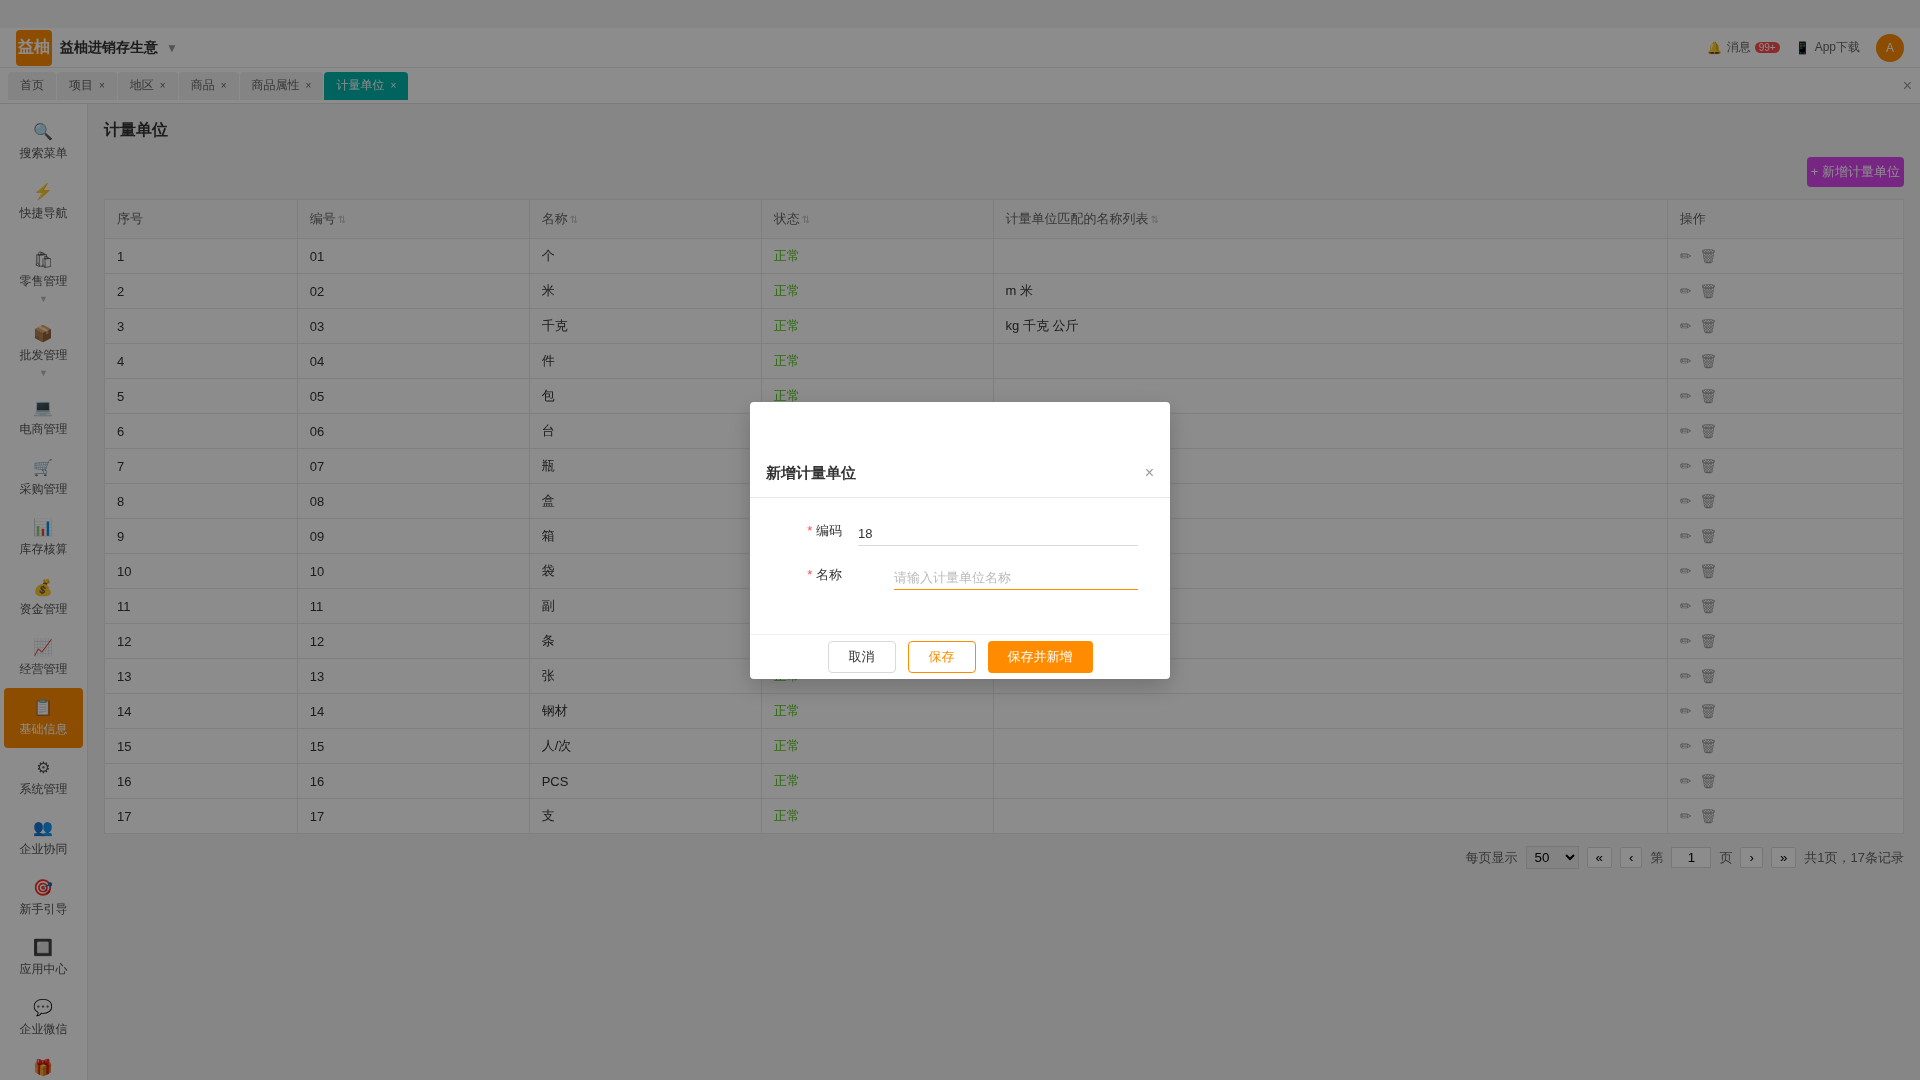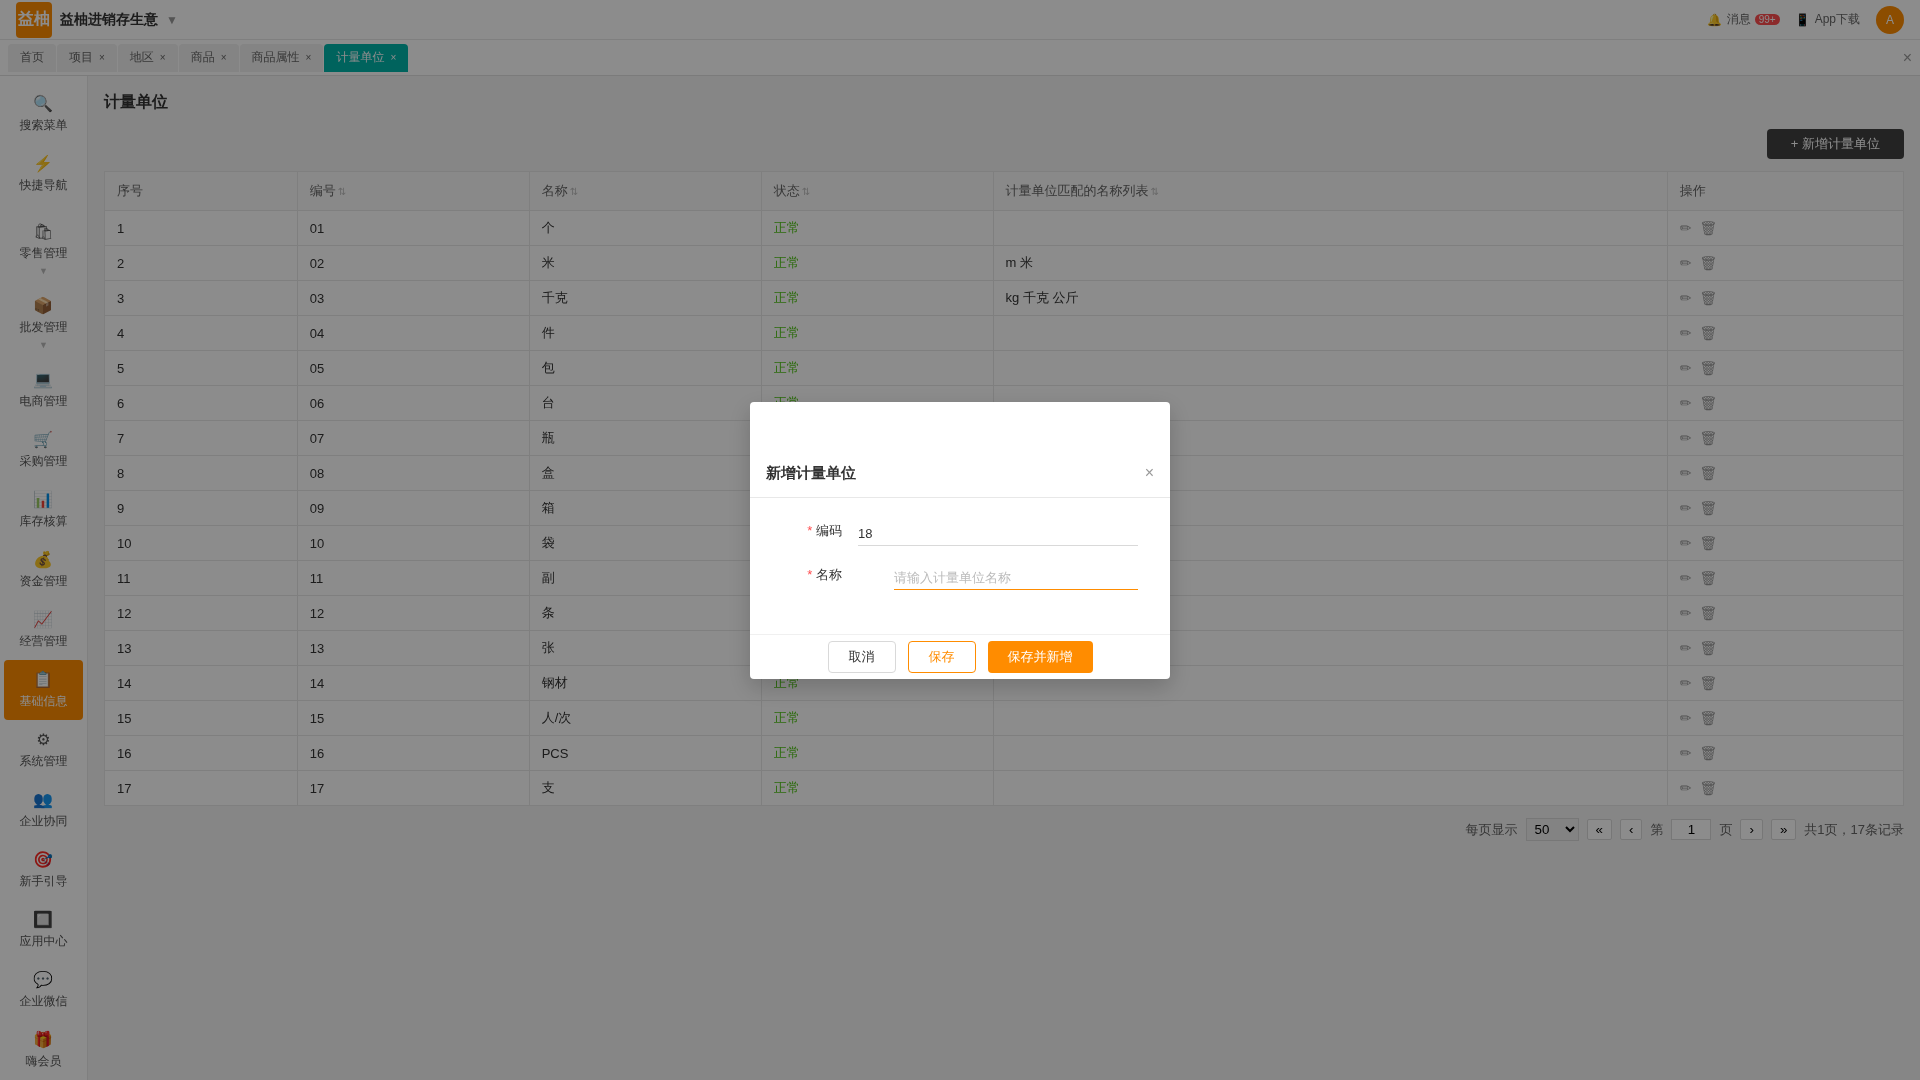--- a/index.html
+++ b/index.html
@@ -7,20 +7,21 @@
 
     
     .top-header {
       height: 40px;
       background: #fff;
       display: flex;
       align-items: center;
       justify-content: space-between;
       padding: 0 16px;
       border-bottom: 1px solid #e8e8e8;
+      margin-top: 28px;
     }
     .logo-area { display: flex; align-items: center; gap: 8px; }
     .logo-icon { width: 36px; height: 36px; background: #ff8c00; border-radius: 4px; display: flex; align-items: center; justify-content: center; color: #fff; font-size: 16px; font-weight: bold; }
     .logo-text { font-size: 14px; color: #333; font-weight: bold; }
     .header-right { display: flex; align-items: center; gap: 16px; }
     .header-btn { display: flex; align-items: center; gap: 4px; font-size: 12px; color: #666; cursor: pointer; }
     .notification-badge { background: #ff4d4f; color: #fff; border-radius: 10px; padding: 0 4px; font-size: 10px; text-align: right; }
     .avatar { width: 28px; height: 28px; border-radius: 50%; background: #ff8c00; display: flex; align-items: center; justify-content: center; color: #fff; font-size: 12px; }
 
     
@@ -79,24 +80,24 @@
     .sidebar-item-icon { font-size: 16px; }
     .sidebar-divider { height: 1px; background: #f0f0f0; margin: 4px 0; }
 
     
     .main-content { flex: 1; padding: 16px; overflow: auto; position: relative; }
 
     .page-title { font-size: 16px; font-weight: bold; color: #333; margin-bottom: 16px; }
 
     .toolbar { display: flex; justify-content: flex-end; margin-bottom: 12px; }
     .btn-primary {
-      background: #404040;
+      background: #d946ef;
       color: #fff;
       border: none;
-      padding: 6px 24px;
+      padding: 6px 4px;
       border-radius: 4px;
       cursor: pointer;
       font-size: 13px;
     }
 
     
     .data-table { width: 100%; border-collapse: collapse; background: #fff; }
     .data-table th {
       background: #fafafa;
       border: 1px solid #e8e8e8;

